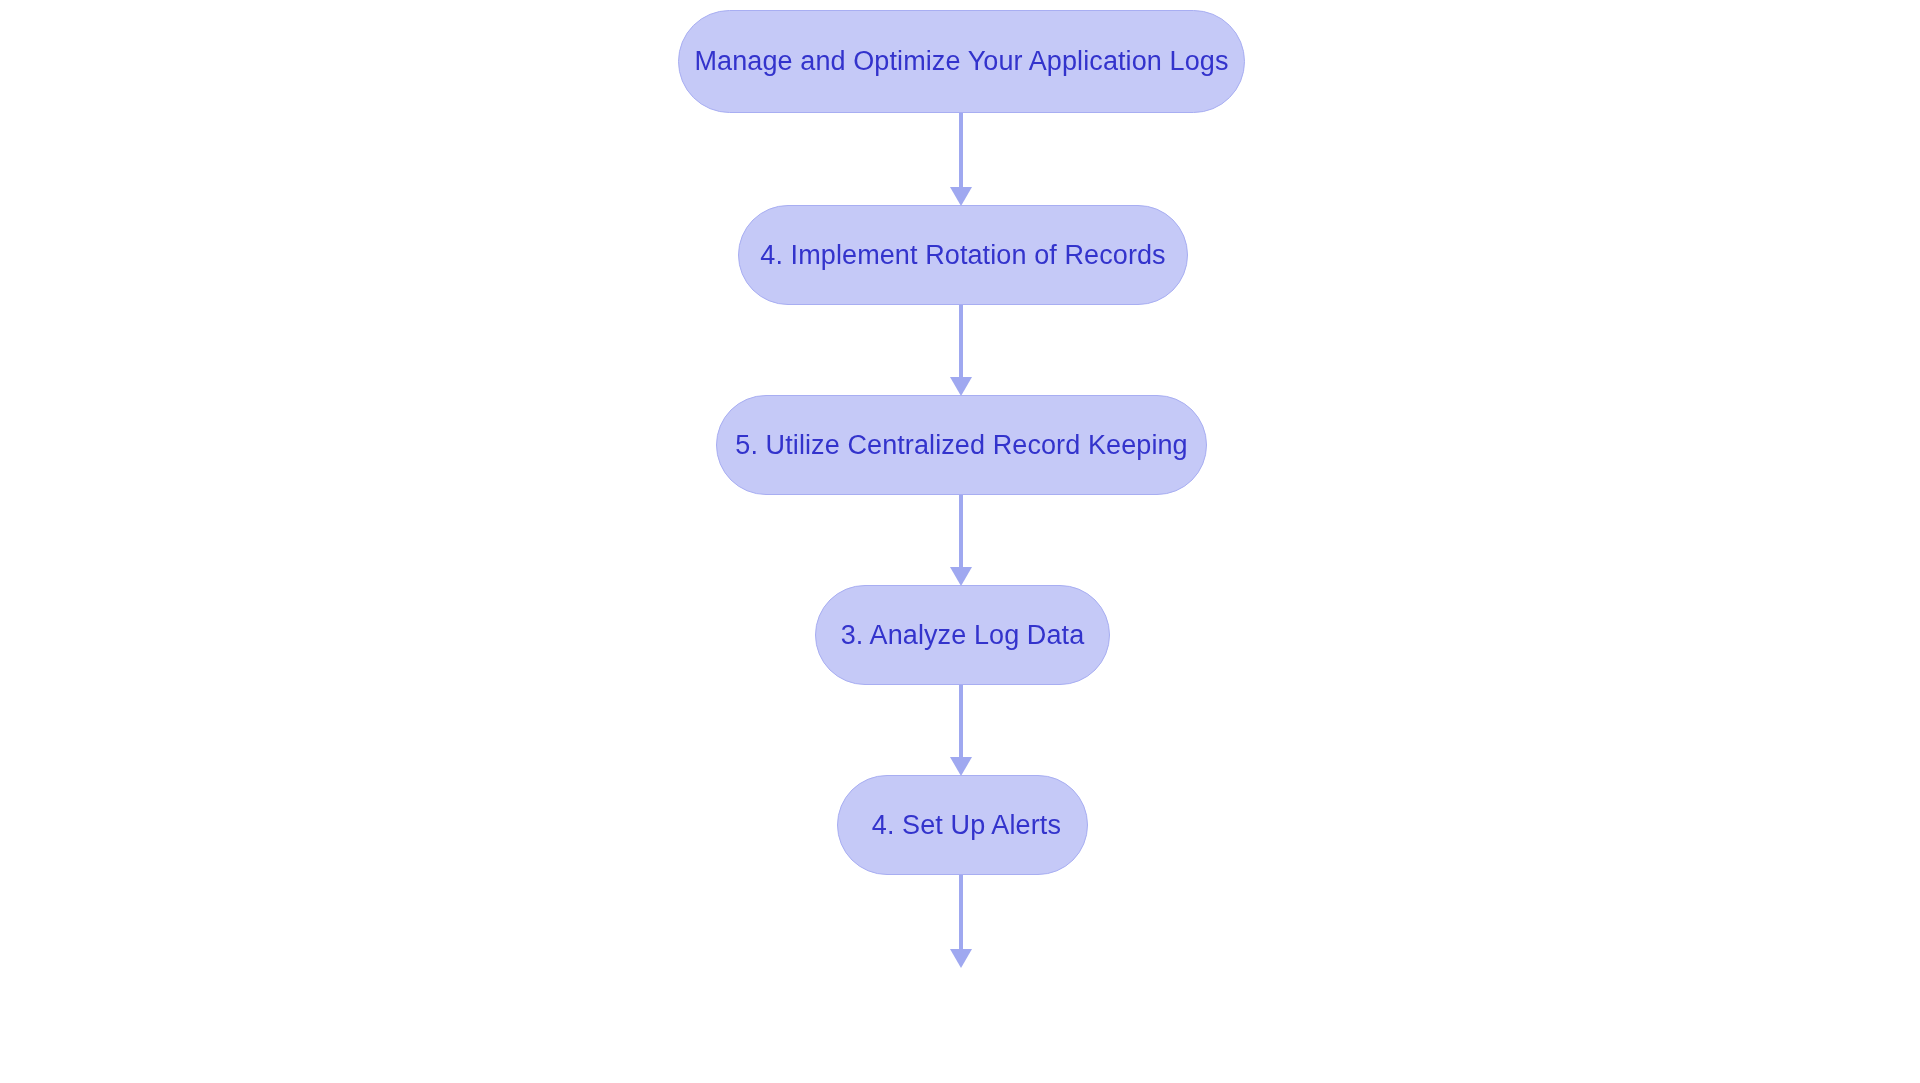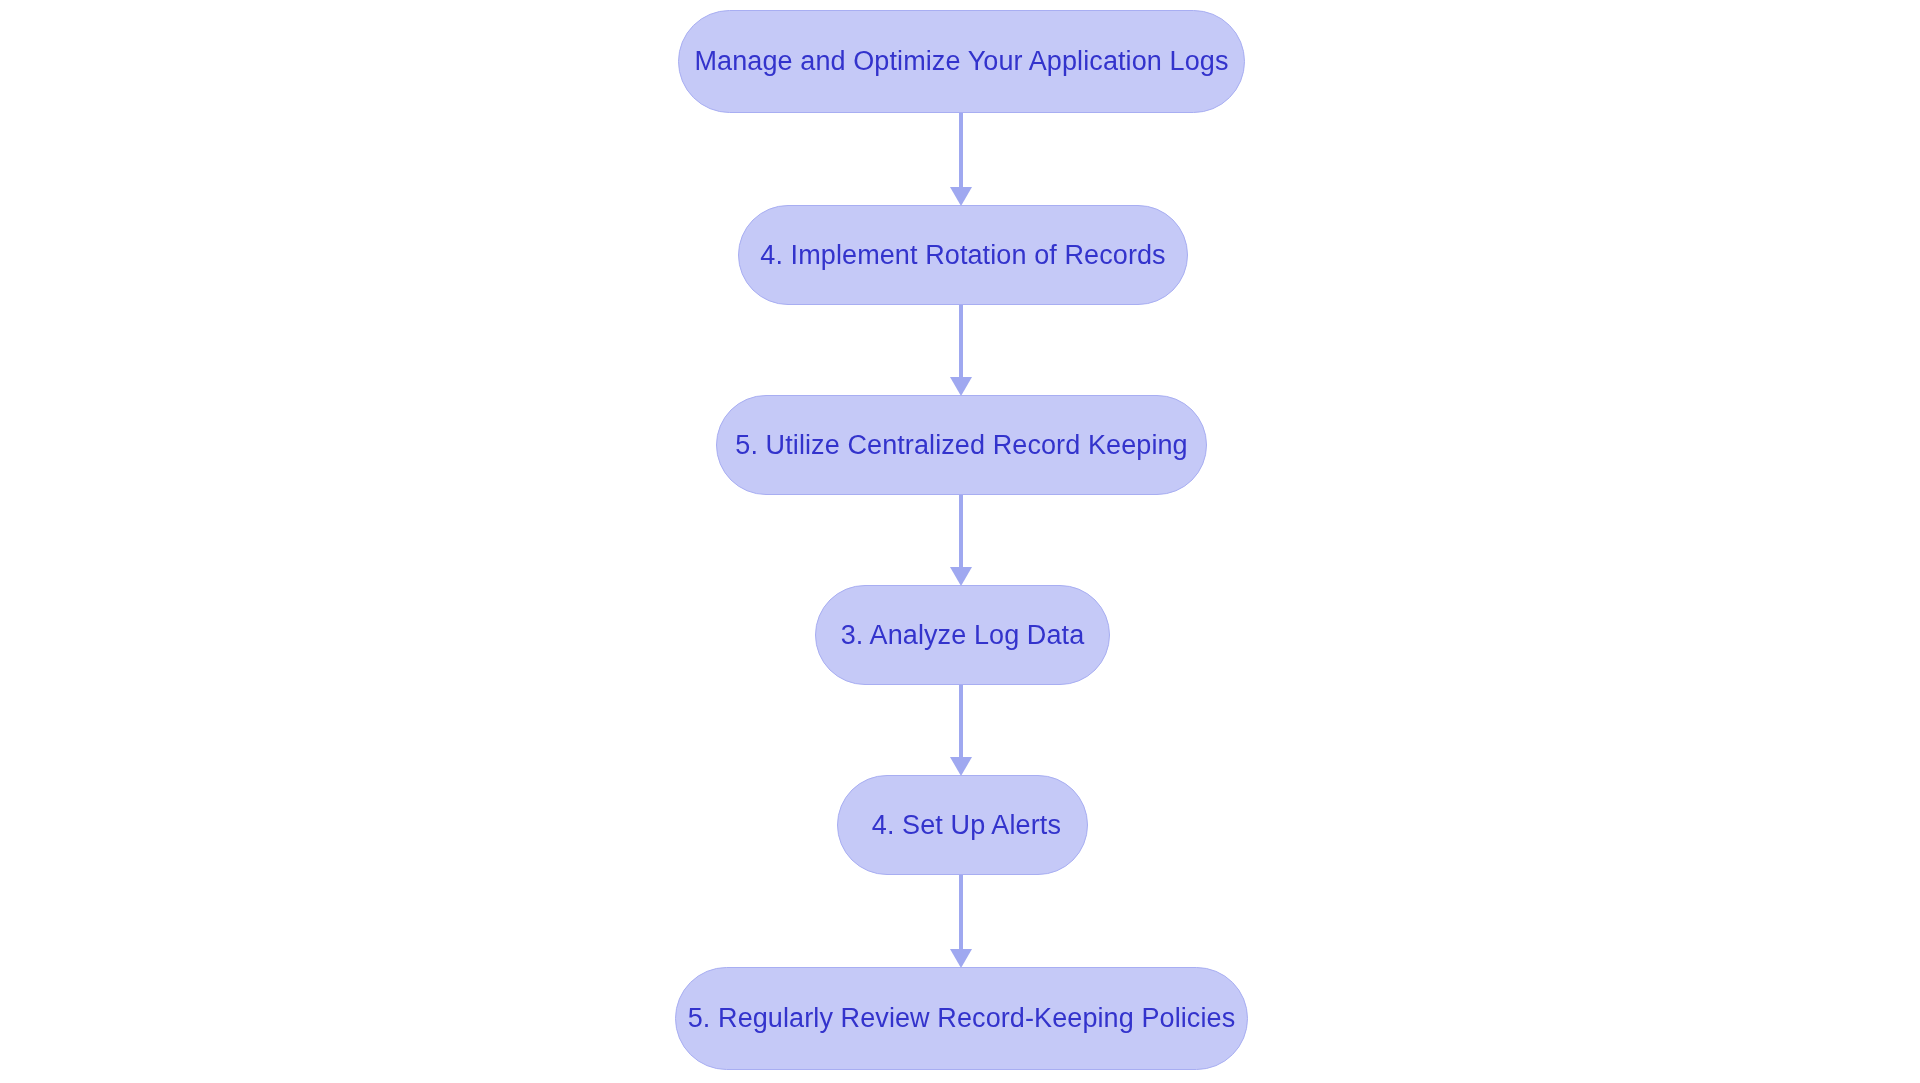--- a/index.html
+++ b/index.html
@@ -116,18 +116,15 @@
     </div>
 
     <div class="flow-node" style="left:815px; top:585px; width:295px; height:100px;">
       <span class="flow-node-label">3. Analyze Log Data</span>
     </div>
 
     <div class="flow-node" style="left:837px; top:775px; width:251px; height:100px;justify-content:flex-end;">
       <span class="flow-node-label">4. Set Up Alerts</span>
     </div>
 
-    <div class="flow-node" style="left:675px; top:967px; width:573px; height:103px;">
-      <span class="flow-node-label">5. Regularly Review Record-Keeping Policies</span>
-    </div>
 
   </div>
 </div>
 
 </body></html>

